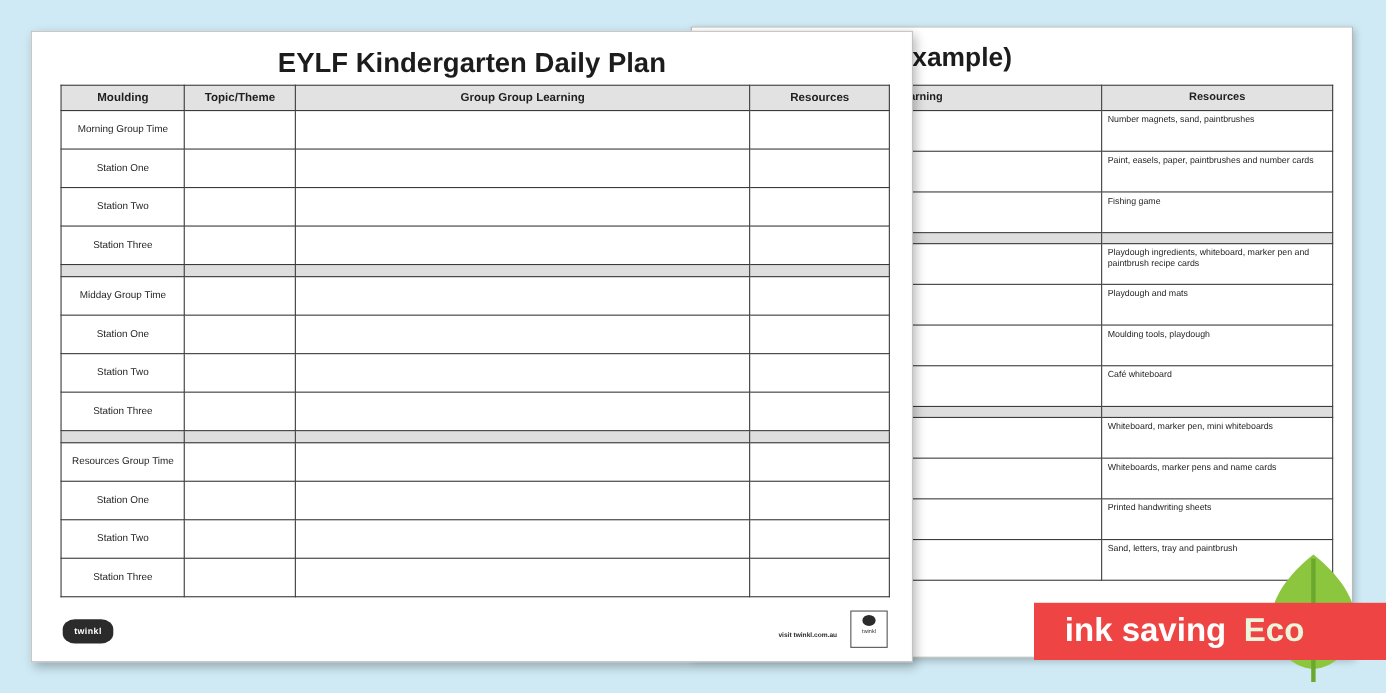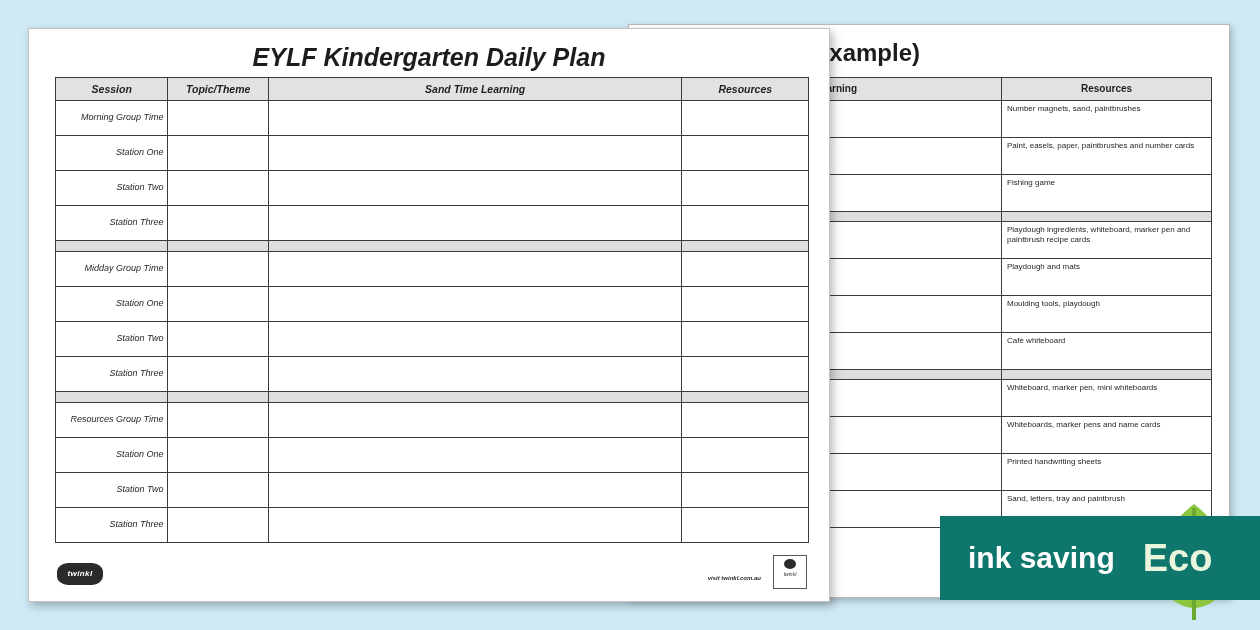--- a/index.html
+++ b/index.html
@@ -74,21 +74,20 @@
   .sheet-front {
     position: absolute;
     left: 28px;
     top: 28px;
     width: 800px;
     height: 572px;
     background: #ffffff;
     border: 1px solid #c2c2c2;
     box-shadow: 3px 4px 9px rgba(0,0,0,0.28);
     overflow: hidden;
-    font-style: italic;
   }
   .sheet-front .front-title {
     position: absolute;
     left: 0;
     right: 0;
     top: 14px;
     text-align: center;
     font-size: 25px;
     font-weight: bold;
     color: #1c1c1c;
@@ -108,21 +107,21 @@
     padding: 2px 4px;
   }
   .front-table th {
     background: #e2e2e2;
     text-align: center;
     font-weight: bold;
     font-size: 10.5px;
     height: 18px;
   }
   .front-table td.session-cell {
-    text-align: right;
+    text-align: center;
     vertical-align: middle;
     font-size: 9px;
     height: 30px;
     line-height: 1.25;
   }
   .front-table td.blank-cell { height: 30px; }
   .front-table tr.spacer-row td {
     background: #dedede;
     height: 10px;
     padding: 0;
@@ -179,37 +178,37 @@
     background: #2b2b2b;
     border-radius: 6px / 5px;
   }
 
   
   .eco-banner {
     position: absolute;
     right: 0px;
     bottom: 30px;
     width: 320px;
-    height: 84px;
-    background: #0f766e;
+    height: 52px;
+    background: #ef4444;
     display: flex;
     align-items: center;
     padding-left: 28px;
     box-sizing: border-box;
     color: #ffffff;
   }
   .eco-banner .eco-text {
     font-size: 30px;
     font-weight: bold;
   }
   .eco-banner .eco-word {
-    font-size: 38px;
+    font-size: 30px;
     font-weight: bold;
     color: #e9f6dc;
-    margin-left: 28px;
+    margin-left: 16px;
   }
   .eco-leaf {
     position: absolute;
     right: 18px;
     bottom: 8px;
     width: 96px;
     height: 120px;
     overflow: hidden;
   }
   .eco-leaf svg { display: block; }
@@ -293,23 +292,23 @@
 
   <table class="front-table">
     <colgroup>
       <col style="width:112px">
       <col style="width:100px">
       <col style="width:412px">
       <col style="width:126px">
     </colgroup>
     <thead>
       <tr>
-        <th>Session</th>
+        <th>Moulding</th>
         <th>Topic/Theme</th>
-        <th>Sand Time Learning</th>
+        <th>Group Group Learning</th>
         <th>Resources</th>
       </tr>
     </thead>
     <tbody>
       <tr>
         <td class="session-cell">Morning Group Time</td>
         <td class="blank-cell"></td>
         <td class="blank-cell"></td>
         <td class="blank-cell"></td>
       </tr>

